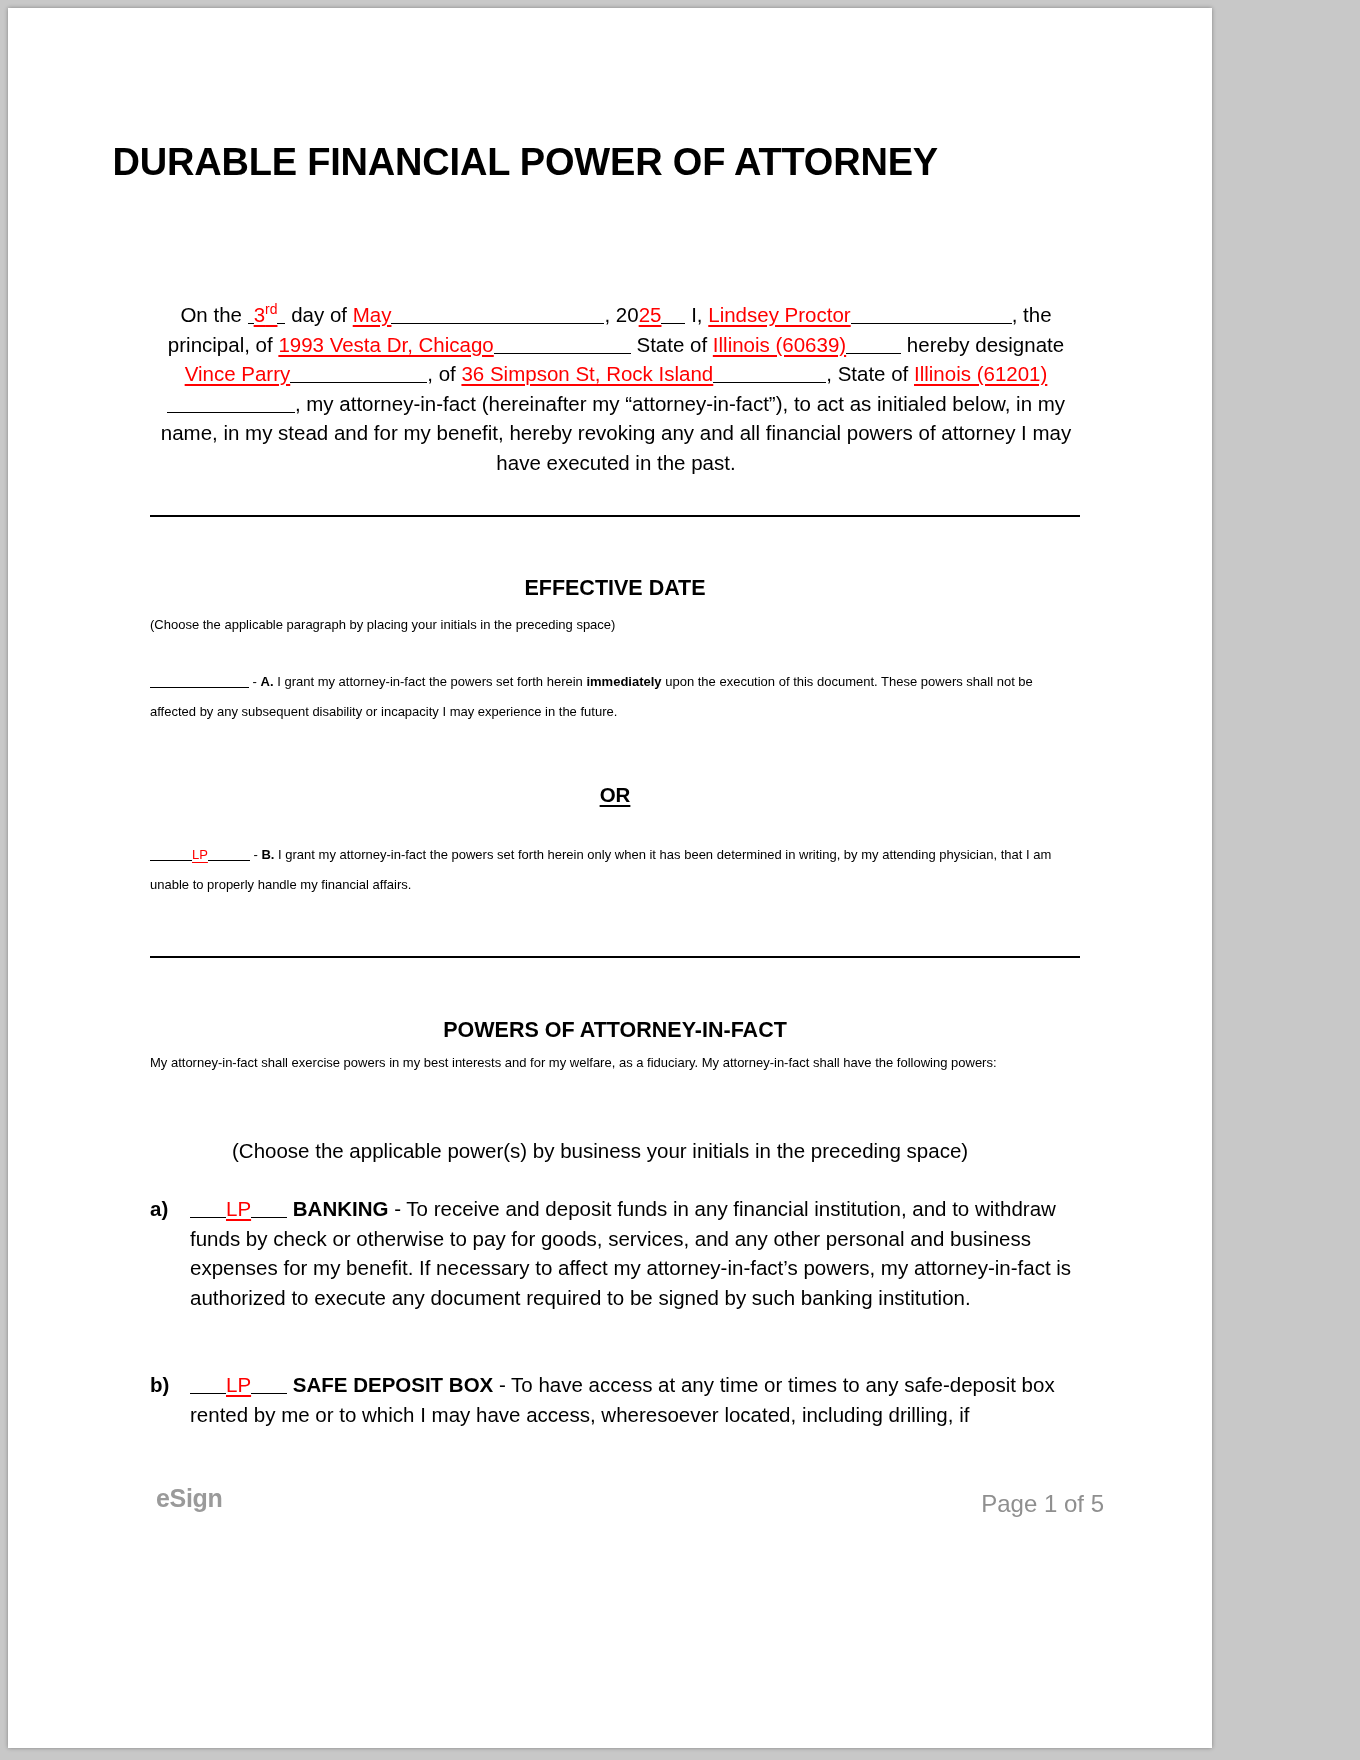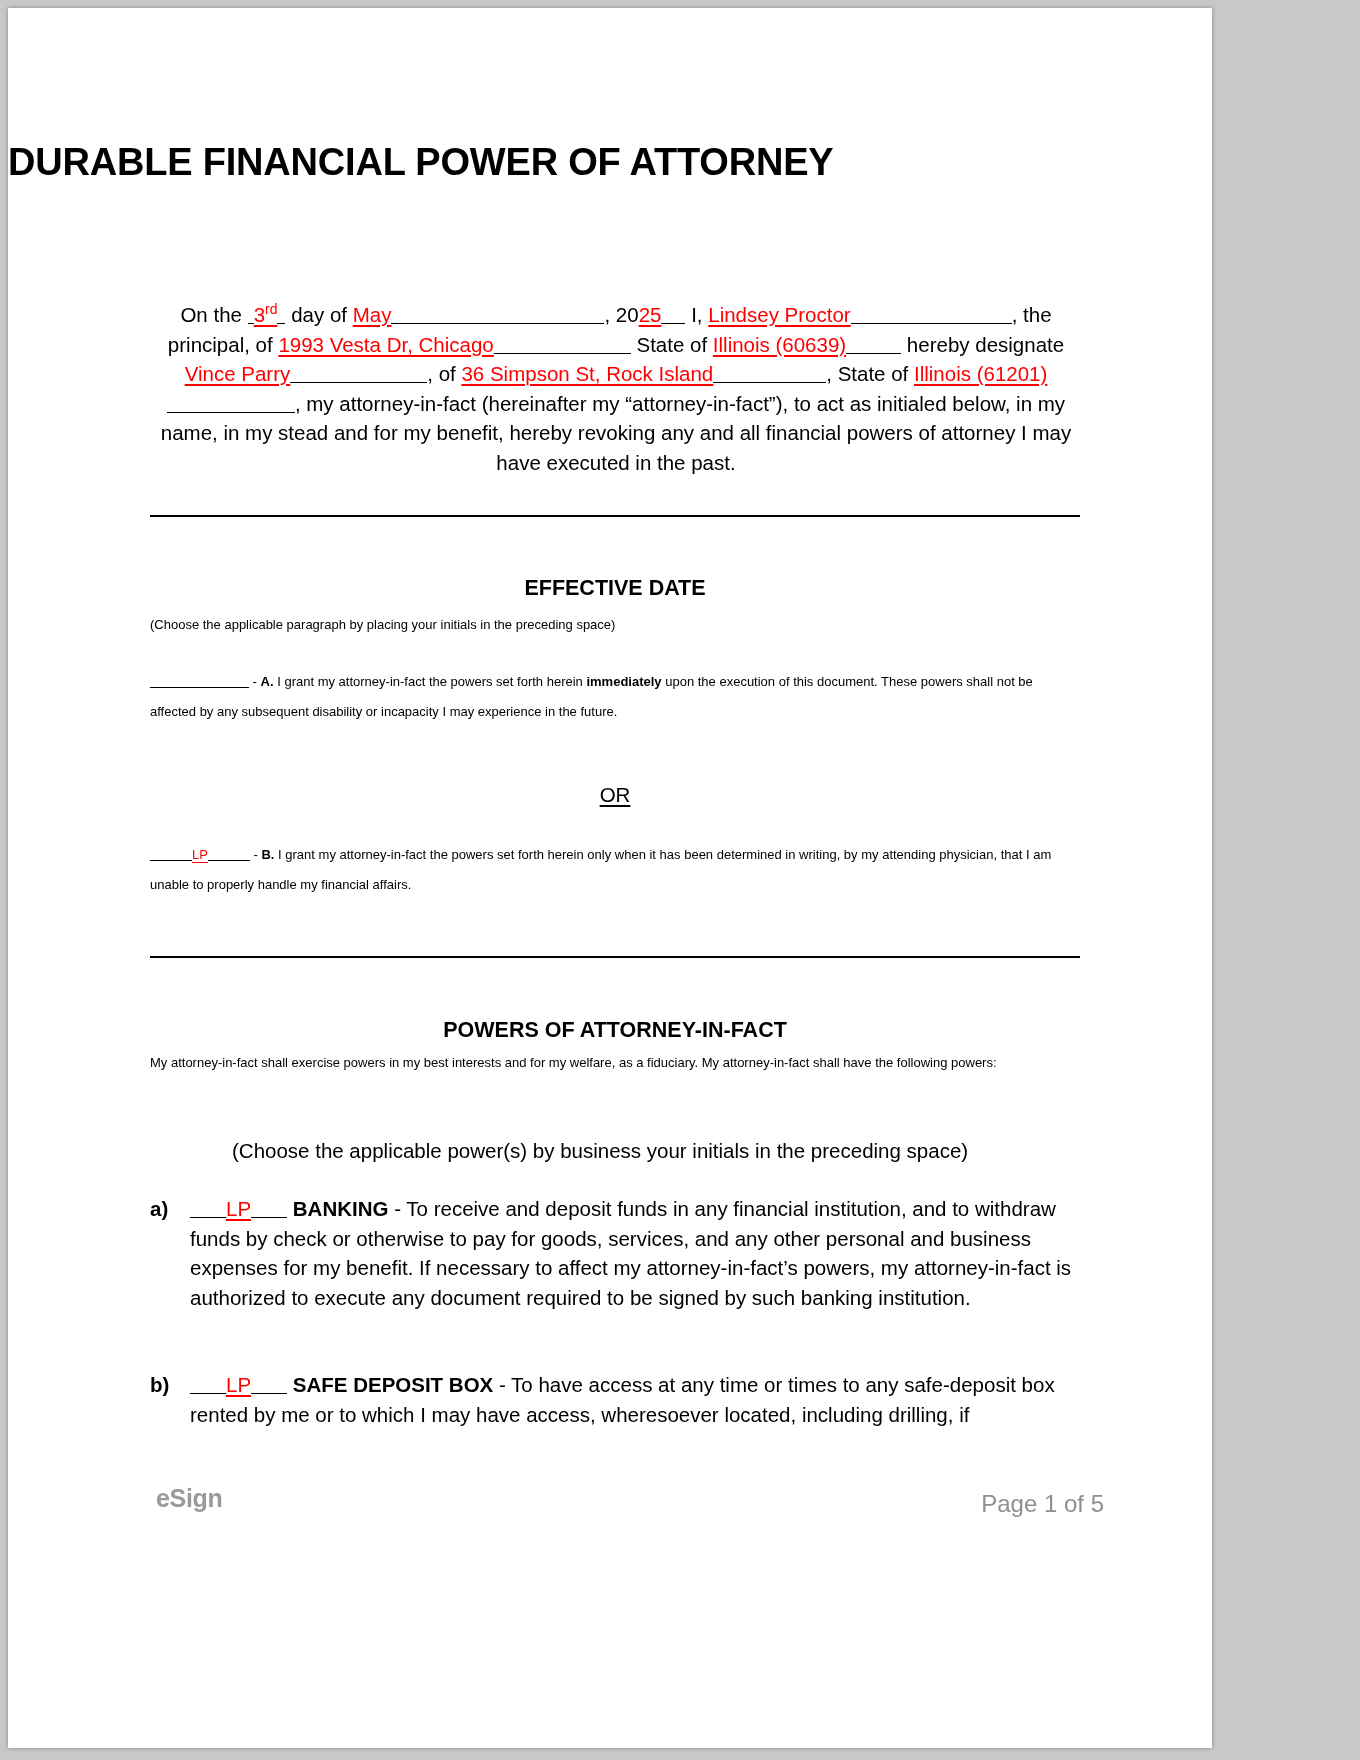--- a/index.html
+++ b/index.html
@@ -25,21 +25,21 @@
   }
   .content {
     position: absolute;
     left: 142px;
     top: 0;
     width: 930px;
   }
   h1.doc-title {
     font-size: 38px;
     font-weight: bold;
-    text-align: left;
+    text-align: right;
     margin: 0;
     padding: 0;
     letter-spacing: -0.2px;
     position: absolute;
     top: 133px;
     left: 0;
     width: 930px;
     color: #000;
   }
   .body-block {
@@ -103,21 +103,21 @@
     font-size: 20.5px;
     line-height: 29.5px;
     color: #000;
   }
   .or-line {
     position: absolute;
     left: 0;
     width: 930px;
     text-align: center;
     font-size: 20.5px;
-    font-weight: normal;
+    font-weight: bold;
     text-decoration: underline;
     text-underline-offset: 3px;
     color: #000;
   }
   .list-item {
     position: absolute;
     left: 0;
     width: 932px;
     font-size: 20.5px;
     line-height: 29.5px;

